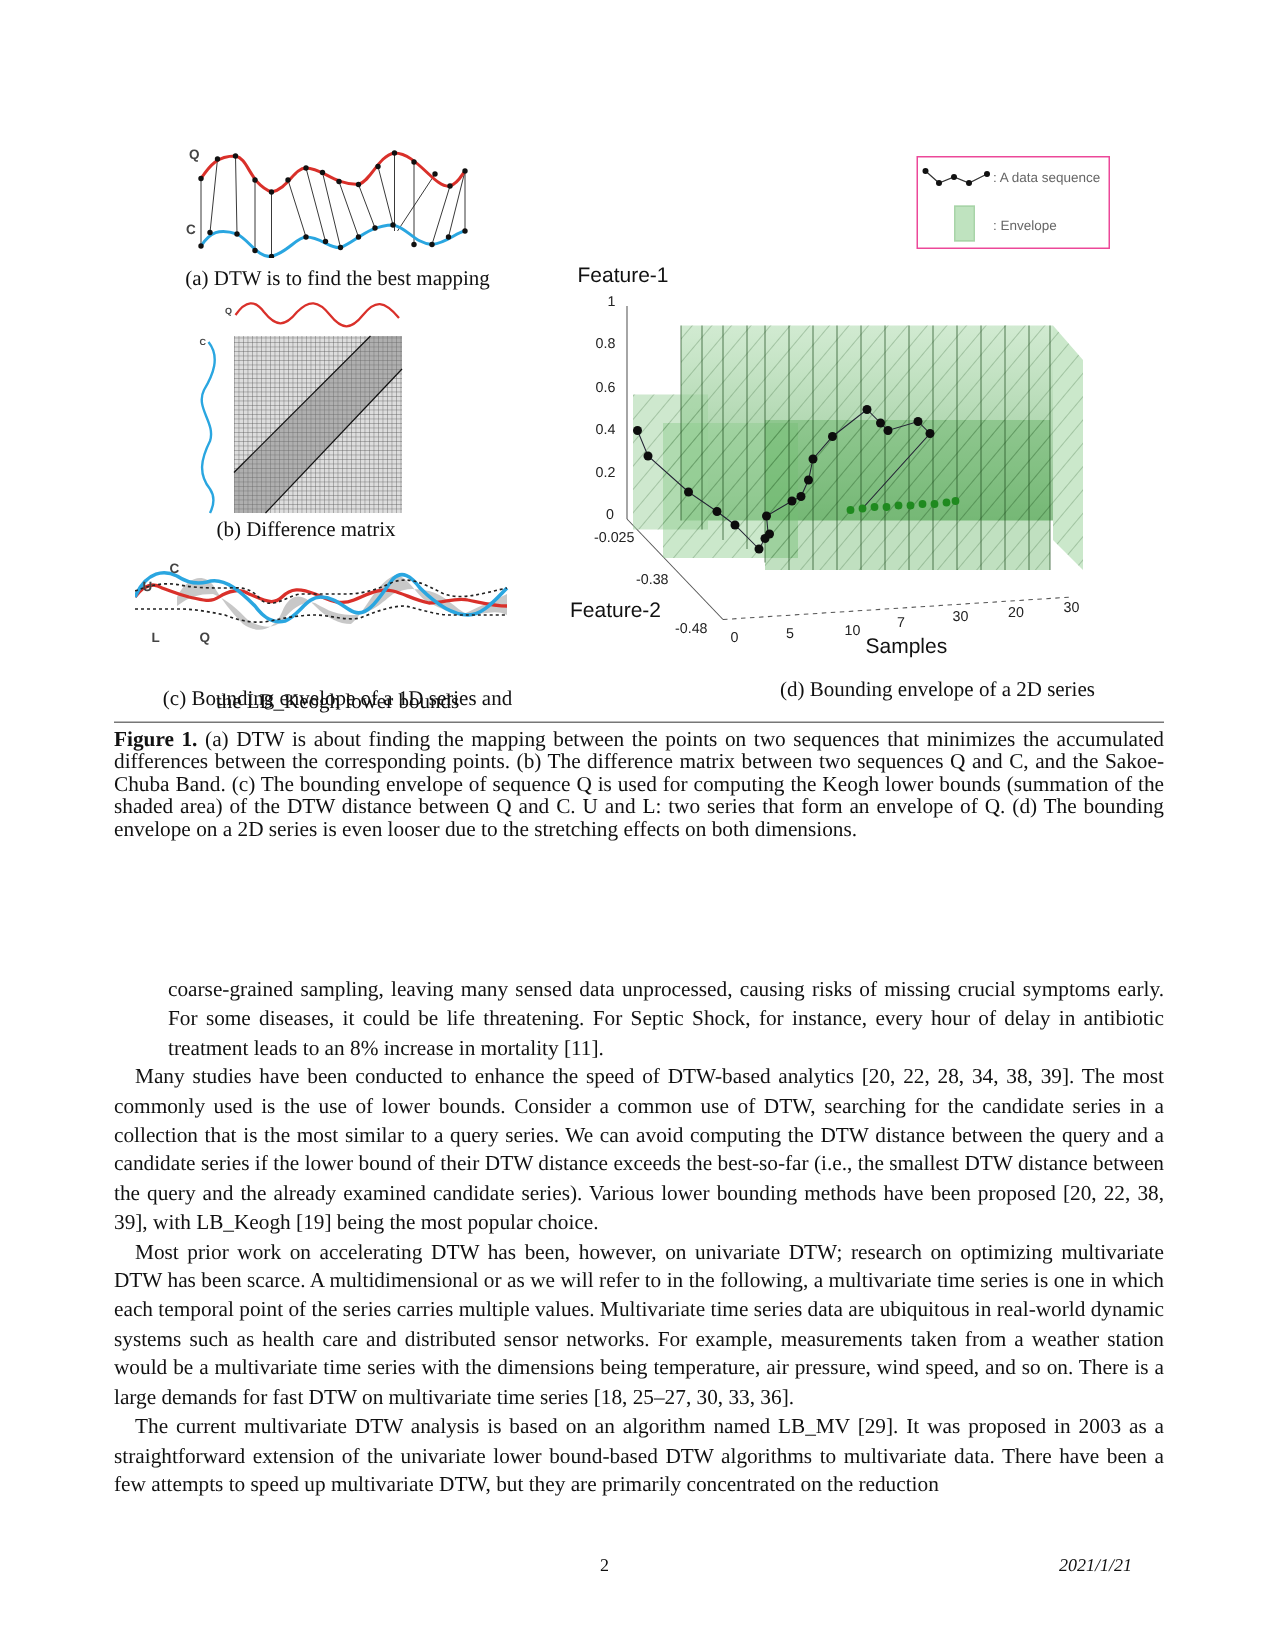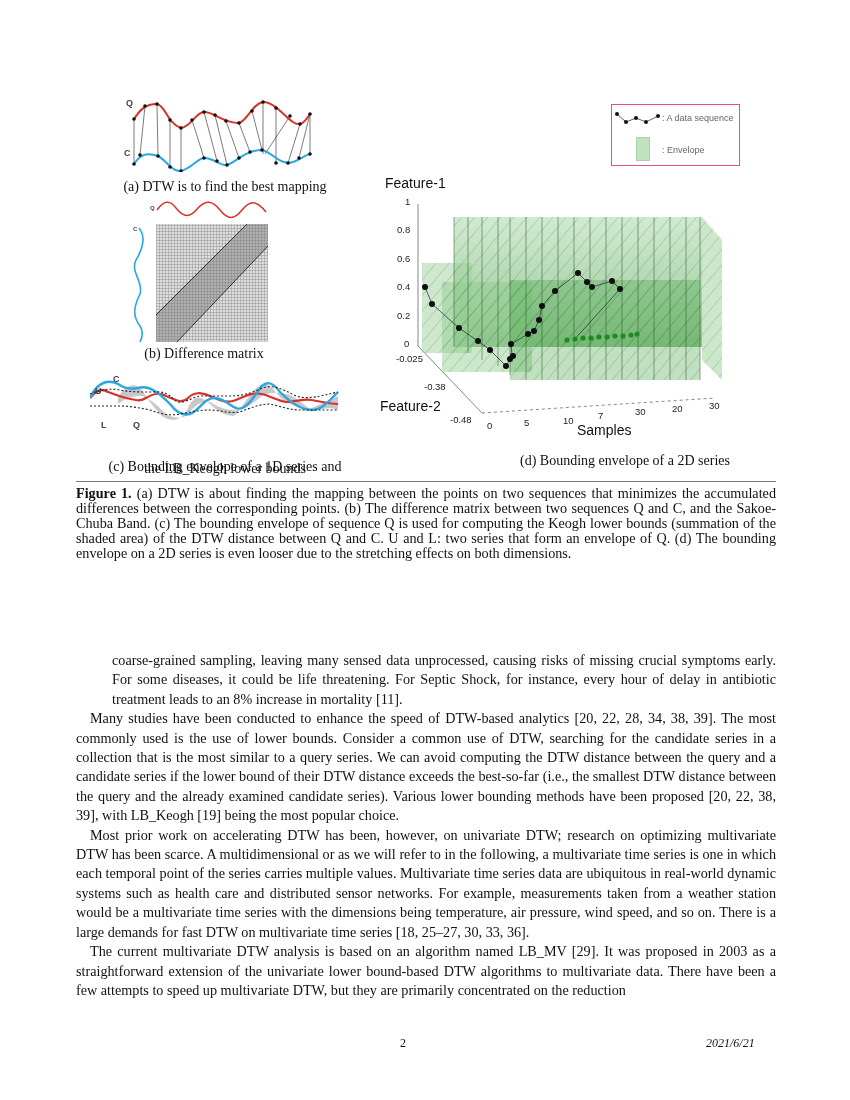--- a/index.html
+++ b/index.html
@@ -245,13 +245,13 @@
 <div class="abs caption"><b>Figure 1.</b><span> (a) DTW is about finding the mapping between the points on two sequences that minimizes the accumulated differences between the corresponding points. (b) The difference matrix between two sequences Q and C, and the Sakoe-Chuba Band. (c) The bounding envelope of sequence Q is used for computing the Keogh lower bounds (summation of the shaded area) of the DTW distance between Q and C. U and L: two series that form an envelope of Q. (d) The bounding envelope on a 2D series is even looser due to the stretching effects on both dimensions.</span></div>
 
 <div class="abs body-text">
   <p class="noindent">coarse-grained sampling, leaving many sensed data unprocessed, causing risks of missing crucial symptoms early. For some diseases, it could be life threatening. For Septic Shock, for instance, every hour of delay in antibiotic treatment leads to an 8% increase in mortality [11].</p>
   <p>Many studies have been conducted to enhance the speed of DTW-based analytics [20, 22, 28, 34, 38, 39]. The most commonly used is the use of lower bounds. Consider a common use of DTW, searching for the candidate series in a collection that is the most similar to a query series. We can avoid computing the DTW distance between the query and a candidate series if the lower bound of their DTW distance exceeds the best-so-far (i.e., the smallest DTW distance between the query and the already examined candidate series). Various lower bounding methods have been proposed [20, 22, 38, 39], with LB_Keogh [19] being the most popular choice.</p>
   <p>Most prior work on accelerating DTW has been, however, on univariate DTW; research on optimizing multivariate DTW has been scarce. A multidimensional or as we will refer to in the following, a multivariate time series is one in which each temporal point of the series carries multiple values. Multivariate time series data are ubiquitous in real-world dynamic systems such as health care and distributed sensor networks. For example, measurements taken from a weather station would be a multivariate time series with the dimensions being temperature, air pressure, wind speed, and so on. There is a large demands for fast DTW on multivariate time series [18, 25–27, 30, 33, 36].</p>
   <p>The current multivariate DTW analysis is based on an algorithm named LB_MV [29]. It was proposed in 2003 as a straightforward extension of the univariate lower bound-based DTW algorithms to multivariate data. There have been a few attempts to speed up multivariate DTW, but they are primarily concentrated on the reduction</p>
 </div>
 
 <div class="abs page-num">2</div>
-<div class="abs page-date">2021/6/21</div>
+<div class="abs page-date">2021/1/21</div>
 
 </body></html>

